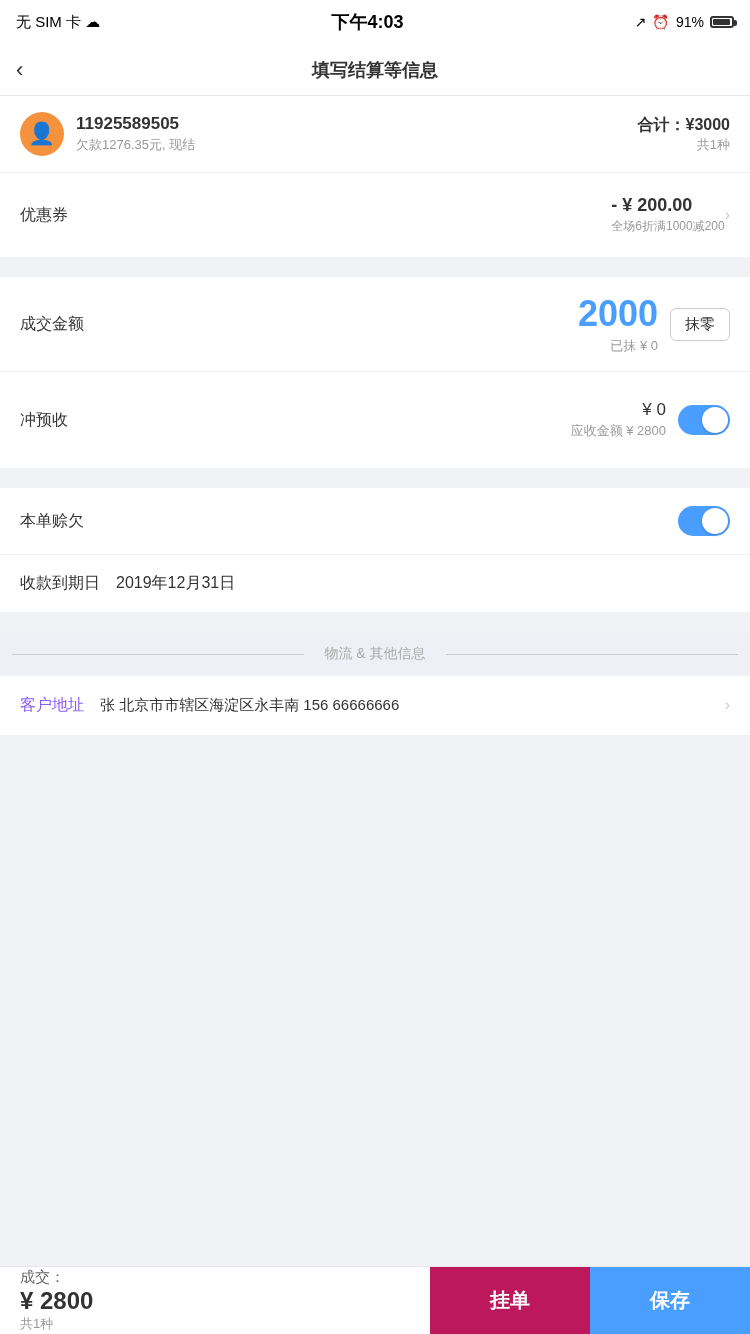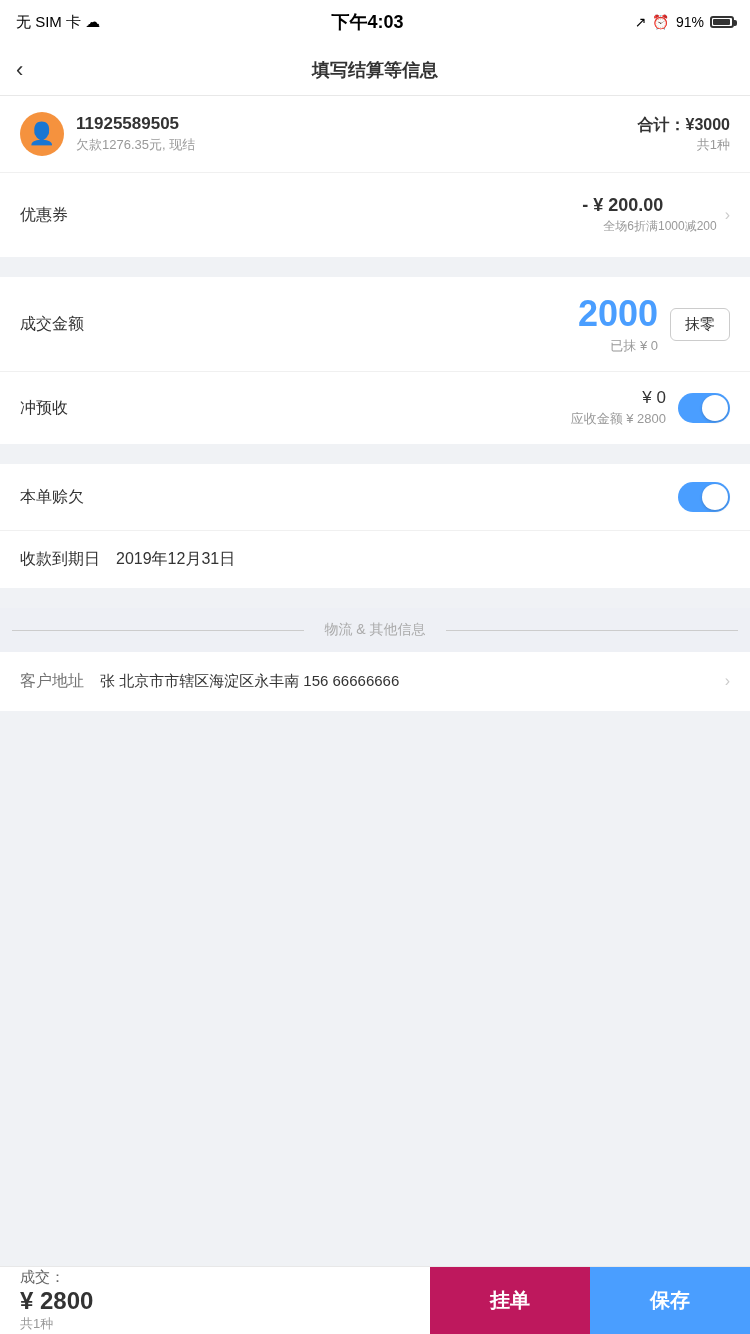--- a/index.html
+++ b/index.html
@@ -137,33 +137,31 @@
       border-top: 1px solid #f0f0f0;
     }
     .row-item:first-child { border-top: none; }
     .row-label {
       font-size: 16px;
       color: #333;
     }
     .row-right {
       display: flex;
       align-items: center;
-      gap: 8px;
     }
     .coupon-amount {
       font-size: 18px;
       font-weight: 600;
       color: #333;
     }
     .coupon-sub {
       font-size: 12px;
       color: #999;
       text-align: right;
       margin-top: 2px;
-      margin-left: 21px;
     }
     .chevron-icon {
       font-size: 16px;
       color: #ccc;
     }
 
     
     .separator {
       height: 10px;
       background: #f0f2f5;
@@ -226,21 +224,21 @@
       background: #fff;
       top: 2px; right: 2px;
       box-shadow: 0 1px 3px rgba(0,0,0,0.2);
     }
 
     
     .charge-row {
       display: flex;
       align-items: center;
       justify-content: space-between;
-      padding: 16px 20px;
+      padding: 28px 20px;
       border-top: 1px solid #f0f0f0;
     }
     .charge-label {
       font-size: 16px;
       color: #333;
     }
     .charge-right {
       display: flex;
       align-items: center;
       gap: 12px;
@@ -314,21 +312,21 @@
     
     .address-row {
       display: flex;
       align-items: center;
       justify-content: space-between;
       padding: 18px 20px;
       background: #fff;
     }
     .address-label {
       font-size: 16px;
-      color: #737373;
+      color: #8b5cf6;
       white-space: nowrap;
       margin-right: 16px;
     }
     .address-value {
       font-size: 15px;
       color: #333;
       flex: 1;
       line-height: 1.5;
     }
 

